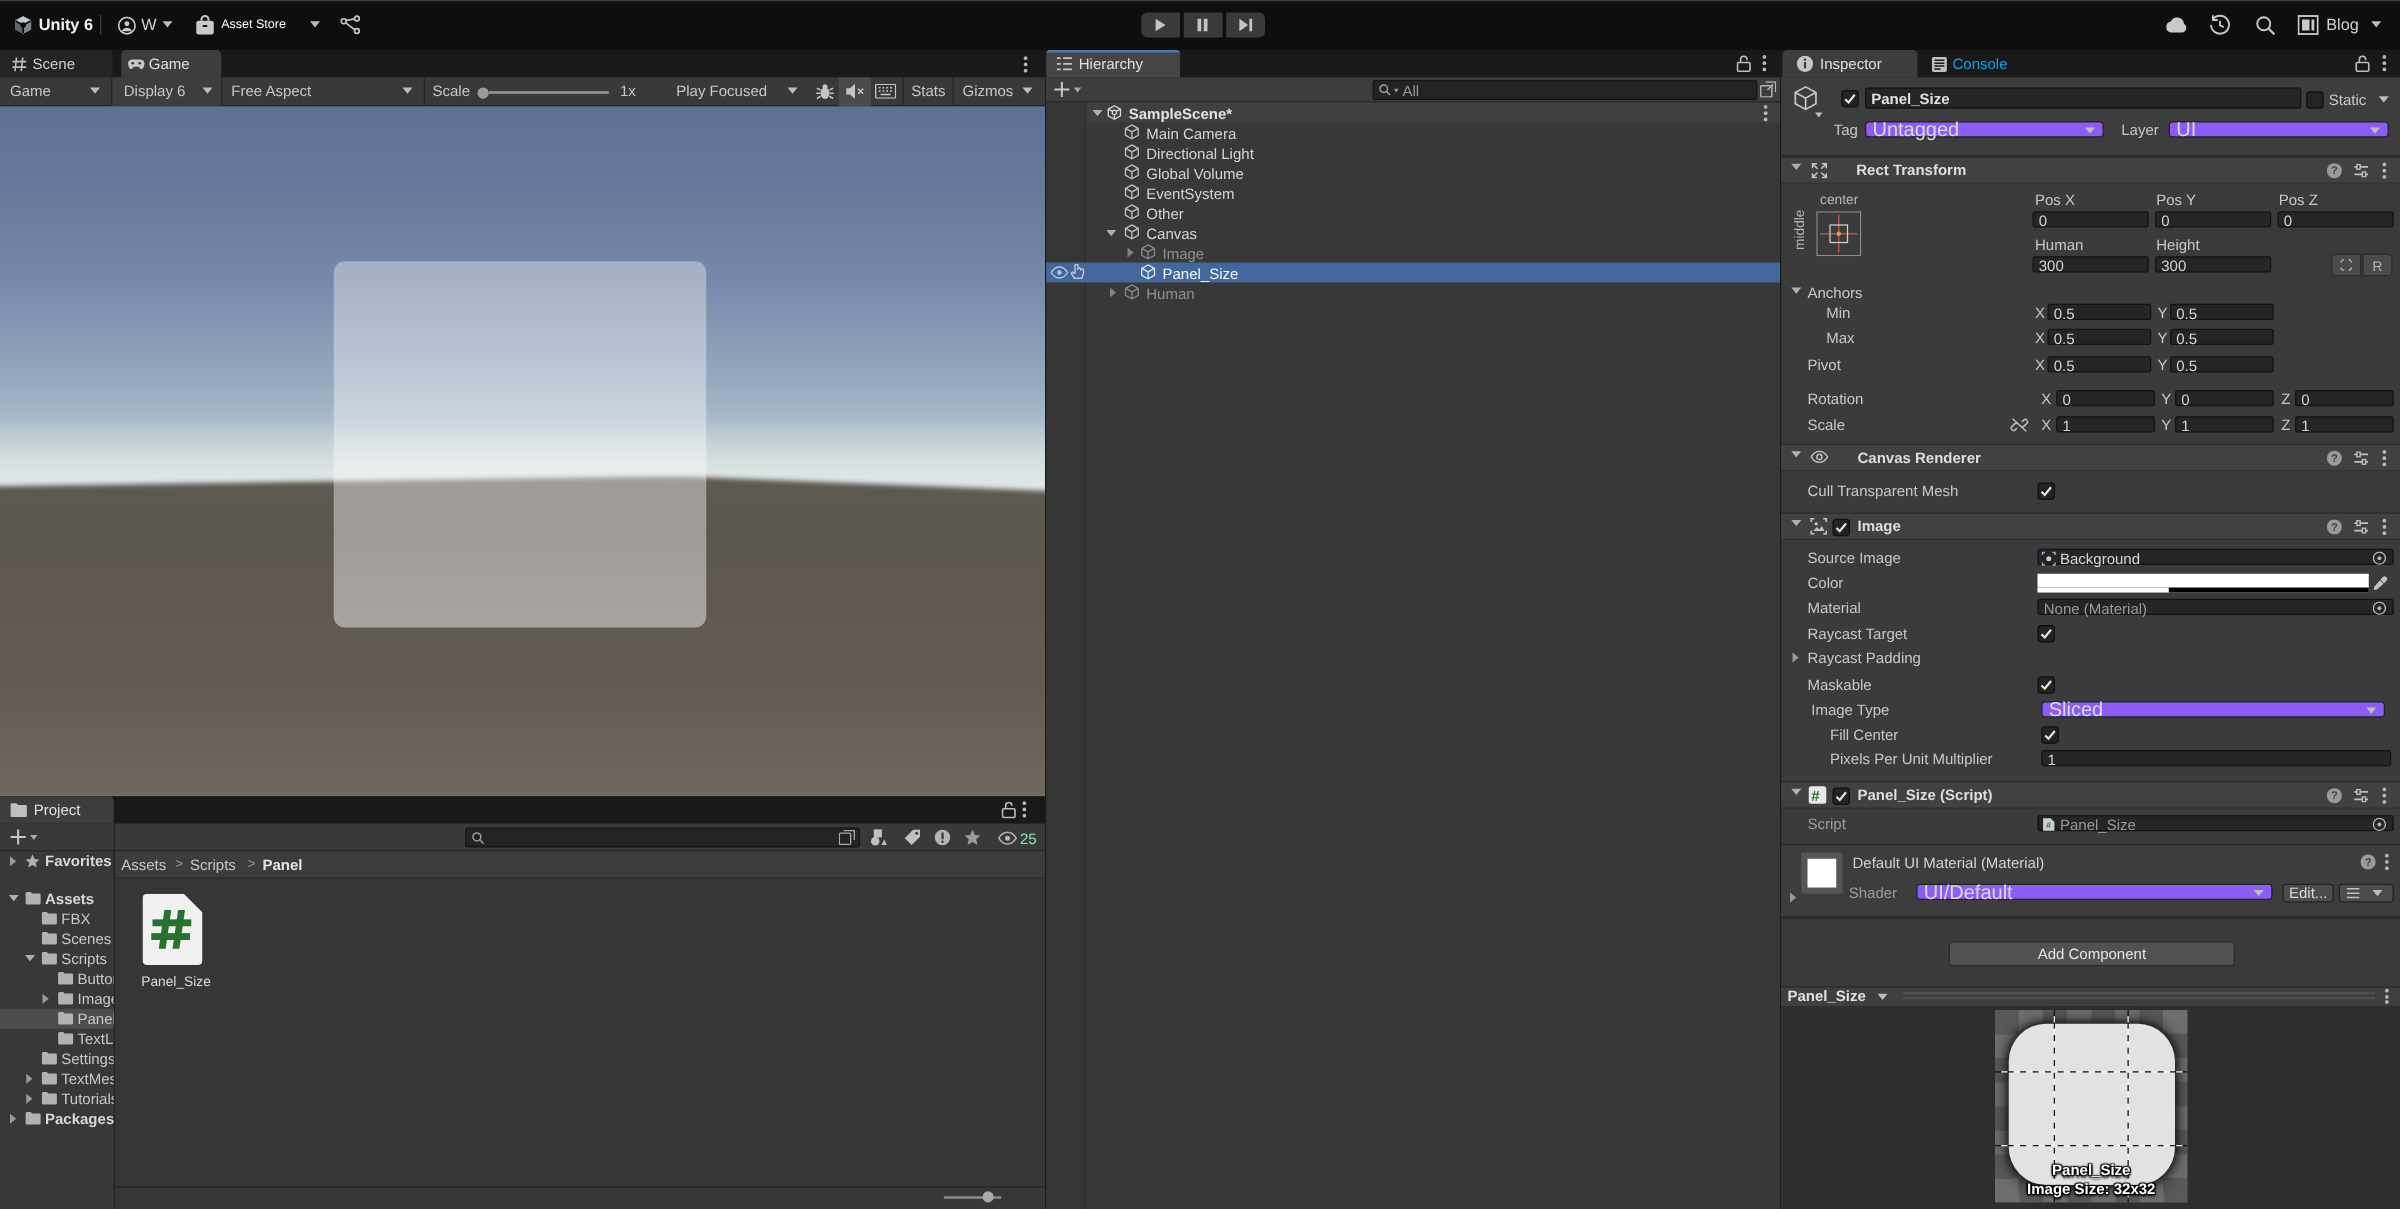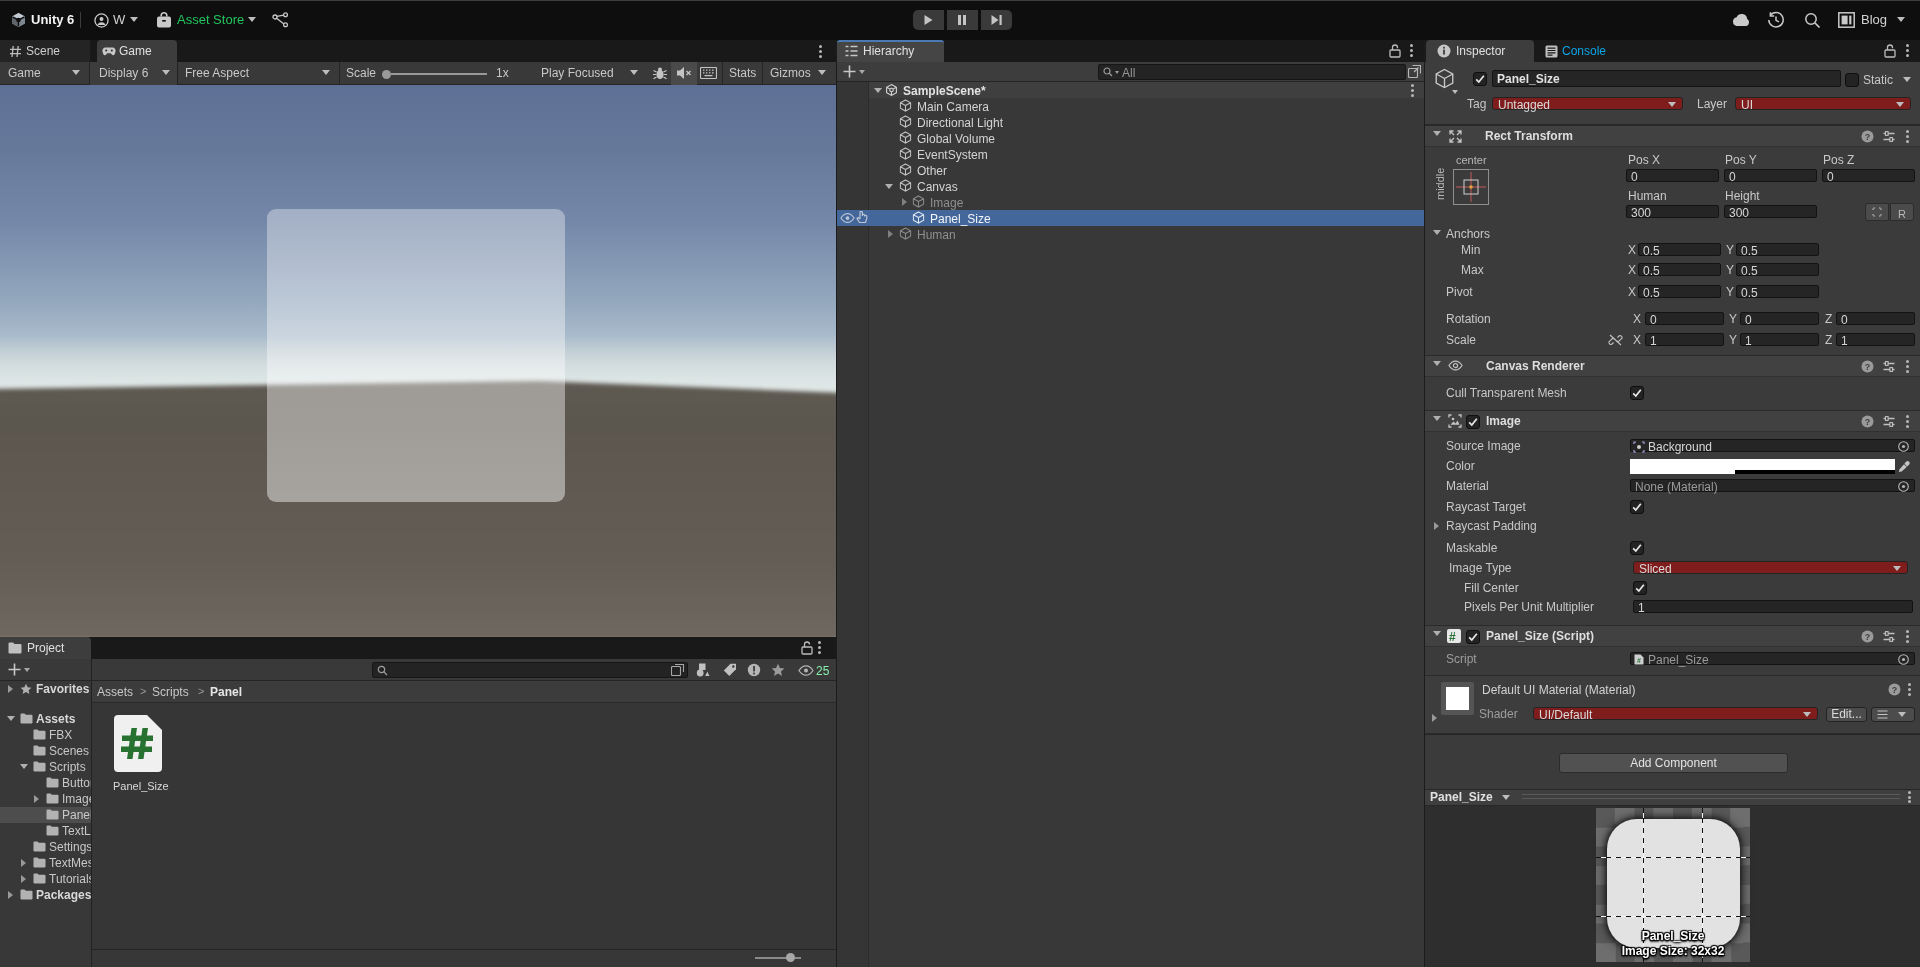--- a/index.html
+++ b/index.html
@@ -4,21 +4,21 @@
 <style>
 *{margin:0;padding:0;box-sizing:border-box}
 html,body{width:1920px;height:967px;overflow:hidden;background:#383838;font-family:"Liberation Sans",sans-serif;-webkit-font-smoothing:antialiased}
 .abs{position:absolute}
 .txt{position:absolute;color:#c8c8c8;font-size:12px;line-height:14px;white-space:nowrap}
 .b{font-weight:bold}
 .caret{position:absolute;width:0;height:0;border-left:4px solid transparent;border-right:4px solid transparent;border-top:5px solid #bdbdbd}
 .tri-r{position:absolute;width:0;height:0;border-top:4px solid transparent;border-bottom:4px solid transparent;border-left:5px solid #999}
 .tri-d{position:absolute;width:0;height:0;border-left:4px solid transparent;border-right:4px solid transparent;border-top:5px solid #b0b0b0}
 .fld{position:absolute;background:#252525;border:1px solid #131313;border-radius:2px;color:#d6d6d6;font-size:12px;line-height:12px;padding:1px 0 0 4px}
-.dd{position:absolute;background:#7f1d1d;border:1px solid #232323;border-radius:3px;color:#dadada;font-size:12px;line-height:12px;padding:1px 0 0 5px}
+.dd{position:absolute;background:#8b5cf6;border:1px solid #232323;border-radius:3px;color:#dadada;font-size:16px;line-height:12px;padding:1px 0 0 5px}
 .chk{position:absolute;width:14px;height:14px;background:#232323;border:1px solid #0f0f0f;border-radius:3px}
 .vdiv{position:absolute;background:#242424}
 .hdr{position:absolute;left:0;right:0;height:22px;background:#414141;border-top:1px solid #2a2a2a}
 .secdiv{position:absolute;left:0;right:0;height:1px;background:#262626}
 .dots3{position:absolute;width:3px;height:13px;display:flex;flex-direction:column;justify-content:space-between}
 .dots3 i{width:3px;height:3px;border-radius:50%;background:#b8b8b8}
 </style>
 </head>
 <body>
 
@@ -44,21 +44,21 @@
     <path d="M3.6 12.8 C4.6 10.6 6.2 9.9 8 9.9 C9.8 9.9 11.4 10.6 12.4 12.8" fill="#c9c9c9"></path>
   </svg>
   <div class="txt" style="left:113px;top:13px;font-size:13px;color:#d2d2d2">W</div>
   <div class="caret" style="left:130px;top:17px"></div>
 
   <svg class="abs" style="left:156px;top:11px" width="16" height="18" viewBox="0 0 16 18">
     <rect x="1" y="5.5" width="14" height="11" rx="2" fill="#c9c9c9"></rect>
     <path d="M5.2 5.5 L5.2 4.6 A2.8 2.8 0 0 1 10.8 4.6 L10.8 5.5" fill="none" stroke="#c9c9c9" stroke-width="1.6"></path>
     <rect x="6.2" y="9" width="3.6" height="1.6" fill="#0e0e0e"></rect>
   </svg>
-  <div class="txt" style="left:177px;top:13px;font-size:13px;color:#22c55e">Asset Store</div>
+  <div class="txt" style="left:177px;top:13px;font-size:10px;color:#ffffff">Asset Store</div>
   <div class="caret" style="left:248px;top:17px"></div>
 
   <svg class="abs" style="left:272px;top:12px" width="17" height="16" viewBox="0 0 17 16">
     <circle cx="3" cy="5" r="2" fill="none" stroke="#c9c9c9" stroke-width="1.3"></circle>
     <circle cx="13.5" cy="2.8" r="1.9" fill="none" stroke="#c9c9c9" stroke-width="1.3"></circle>
     <circle cx="13.5" cy="12.8" r="1.9" fill="none" stroke="#c9c9c9" stroke-width="1.3"></circle>
     <path d="M5 4.4 L11.6 3.1 M4.6 6.3 L11.9 11.9" stroke="#c9c9c9" stroke-width="1.3"></path>
   </svg>
 
   <div class="abs" style="left:913px;top:10px;width:31px;height:20px;background:#3a3a3a;border-radius:5px 0 0 5px"></div>

